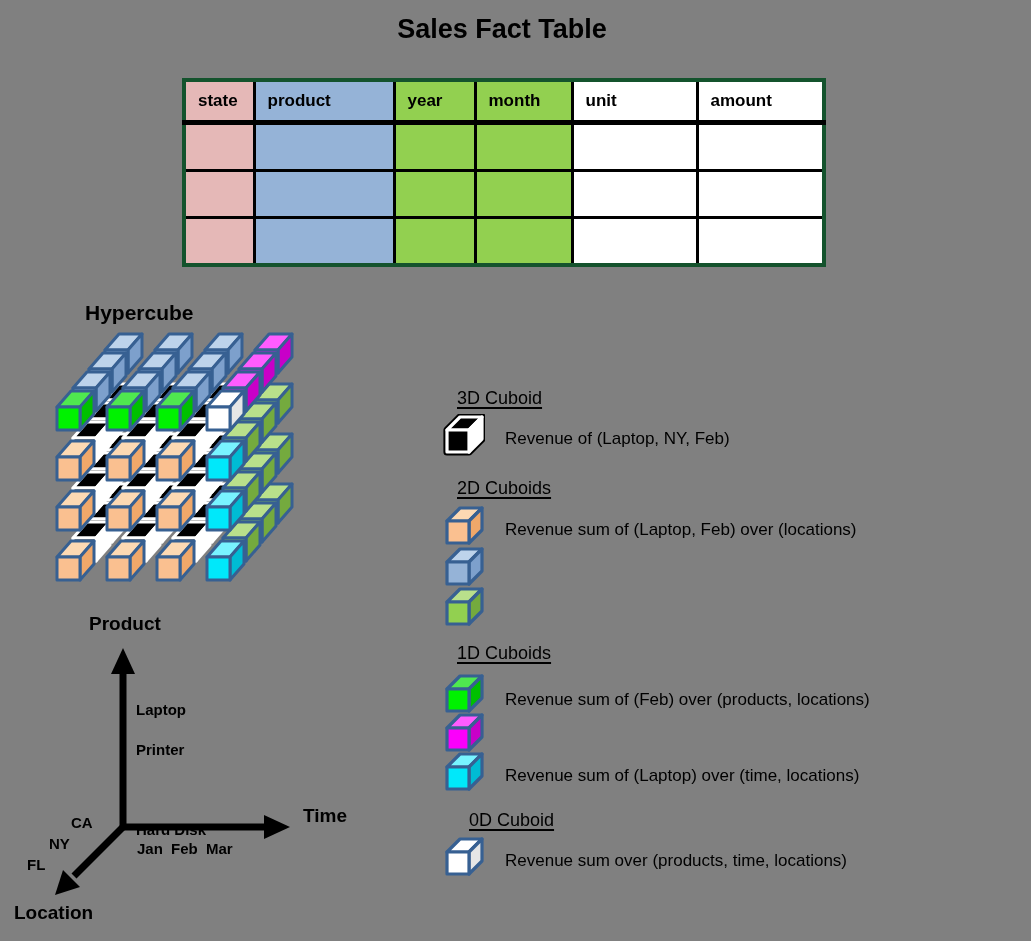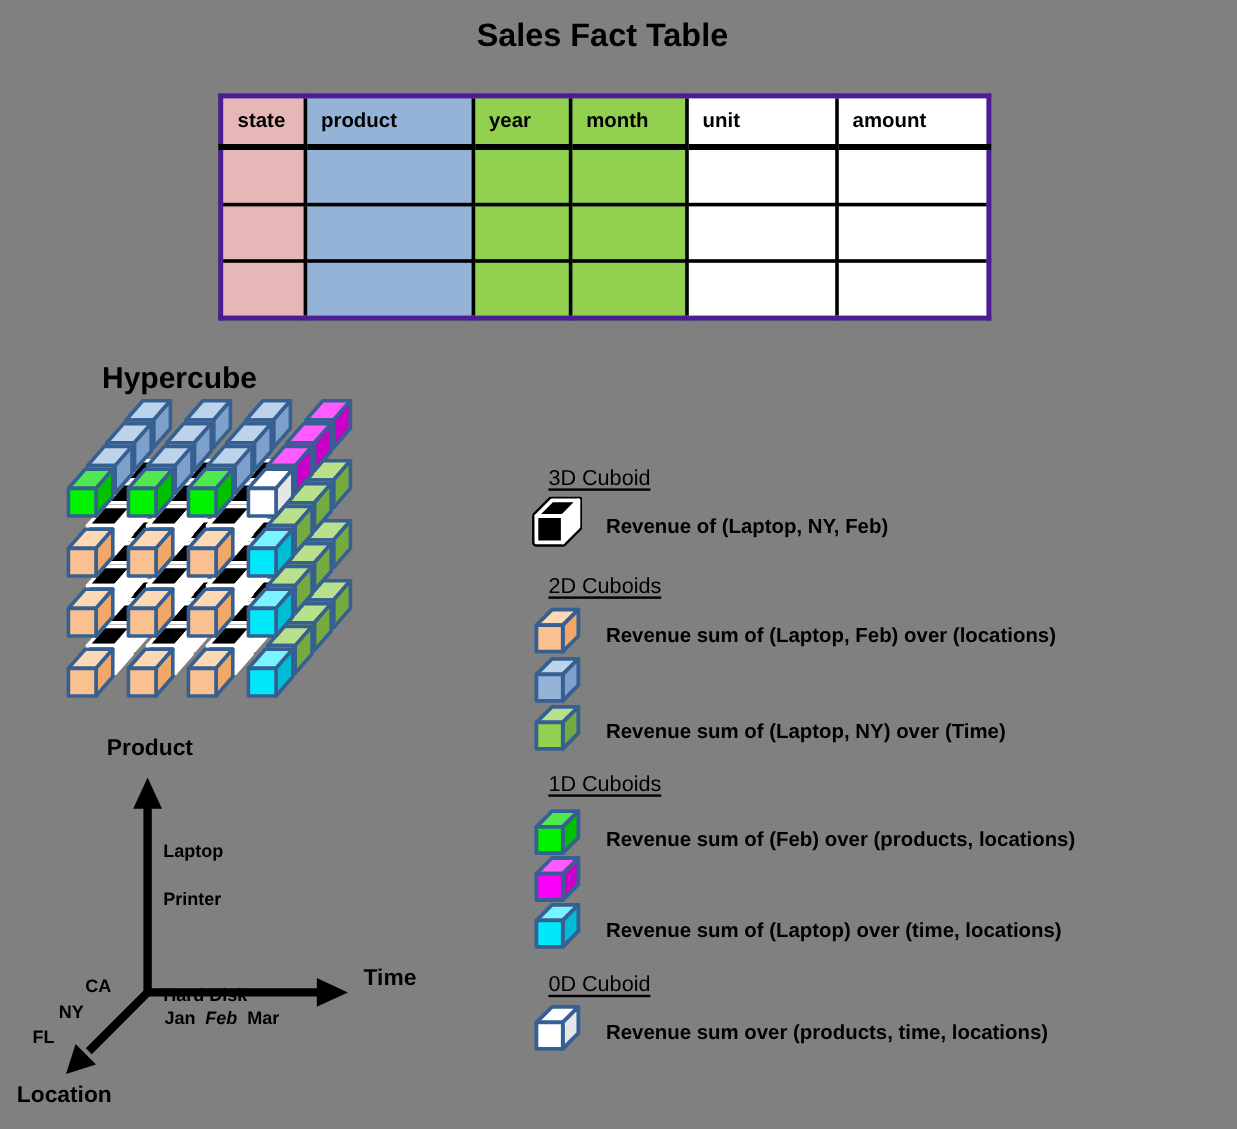--- a/index.html
+++ b/index.html
@@ -13,46 +13,46 @@
   .stage{position:absolute;left:0;top:0;width:1031px;height:941px;padding-left:48px;}
   .abs{position:absolute;}
   .fact-title{
     left:182px;top:14px;width:640px;
     text-align:center;font-size:27px;font-weight:bold;
     letter-spacing:0px;
   }
   table.fact-table{
     position:absolute;left:182px;top:78px;
     border-collapse:collapse;table-layout:fixed;
-    width:640px;background:#404040;
-    border:4px solid #4c1d95;
+    width:640px;background:#d946ef;
+    border:4px solid #14532d;
   }
   table.fact-table th, table.fact-table td{
     border:3px solid #000;
     padding:0 0 0 12px;
     font-size:17px;font-weight:bold;text-align:left;vertical-align:middle;
   }
   table.fact-table thead th{height:38px;border-bottom:5px solid #000;}
   table.fact-table tbody td{height:44px;}
   .hc-title{
     left:85px;top:301px;
-    font-size:25px;font-weight:bold;
+    font-size:21px;font-weight:bold;
   }
   .axis-label{font-weight:bold;font-size:19px;}
   .dim-label{font-weight:bold;font-size:15px;}
   .legend-head{
     position:absolute;left:457px;
     font-size:18px;font-weight:normal;
     text-decoration:underline;
     text-decoration-thickness:2px;
     text-underline-offset:3px;
   }
   .legend-text{
     position:absolute;left:505px;
-    font-size:17px;font-weight:bold;white-space:nowrap;
+    font-size:17px;font-weight:normal;white-space:nowrap;
   }
   .legend-icon{position:absolute;left:443px;width:42px;height:42px;}
   svg{display:block;}
 </style>
 </head>
 <body>
 
 <div class="stage">
 
   <div class="abs fact-title">Sales Fact Table</div>
@@ -444,21 +444,21 @@
 
   <div class="abs axis-label" style="left:89px;top:613px;">Product</div>
   <div class="abs axis-label" style="left:303px;top:805px;">Time</div>
   <div class="abs axis-label" style="left:14px;top:902px;">Location</div>
 
   <div class="abs dim-label" style="left:136px;top:701px;">Laptop</div>
   <div class="abs dim-label" style="left:136px;top:741px;">Printer</div>
   <div class="abs dim-label" style="left:136px;top:781px;margin-top:40px;">Hard Disk</div>
 
   <div class="abs dim-label" style="left:137px;top:840px;">Jan</div>
-  <div class="abs dim-label" style="left:171px;top:840px;font-style:italic;">Feb</div>
+  <div class="abs dim-label" style="left:171px;top:840px;">Feb</div>
   <div class="abs dim-label" style="left:206px;top:840px;">Mar</div>
 
   <div class="abs dim-label" style="left:71px;top:814px;">CA</div>
   <div class="abs dim-label" style="left:49px;top:835px;">NY</div>
   <div class="abs dim-label" style="left:27px;top:856px;">FL</div>
 
   <div class="legend-head" style="top:388px;">3D Cuboid</div>
   <svg class="legend-icon" style="top:414px;" width="42" height="42" viewBox="0 0 42 42">
       <g>
         <polygon points="4,16 17,3 39,3 39,25 26,38 4,38" fill="#ffffff" stroke="#000000" stroke-width="7.2" stroke-linejoin="round"></polygon>
@@ -485,21 +485,20 @@
         <polygon points="4,16 26,16 26,38 4,38" fill="#95b3d7" stroke="#376092" stroke-width="3.2" stroke-linejoin="round"></polygon>
       </g>
     </svg>
   <svg class="legend-icon" style="top:586px;" width="42" height="42" viewBox="0 0 42 42">
       <g>
         <polygon points="4,16 17,3 39,3 26,16" fill="#b9e08b" stroke="#376092" stroke-width="3.2" stroke-linejoin="round"></polygon>
         <polygon points="26,16 39,3 39,25 26,38" fill="#74aa3e" stroke="#376092" stroke-width="3.2" stroke-linejoin="round"></polygon>
         <polygon points="4,16 26,16 26,38 4,38" fill="#92d050" stroke="#376092" stroke-width="3.2" stroke-linejoin="round"></polygon>
       </g>
     </svg>
-  <div class="legend-text" style="top:600px;">Revenue sum of (Laptop, NY) over (Time)</div>
 
   <div class="legend-head" style="top:643px;">1D Cuboids</div>
   <svg class="legend-icon" style="top:673px;" width="42" height="42" viewBox="0 0 42 42">
       <g>
         <polygon points="4,16 17,3 39,3 26,16" fill="#4fe84f" stroke="#376092" stroke-width="3.2" stroke-linejoin="round"></polygon>
         <polygon points="26,16 39,3 39,25 26,38" fill="#00c000" stroke="#376092" stroke-width="3.2" stroke-linejoin="round"></polygon>
         <polygon points="4,16 26,16 26,38 4,38" fill="#00f200" stroke="#376092" stroke-width="3.2" stroke-linejoin="round"></polygon>
       </g>
     </svg>
   <div class="legend-text" style="top:690px;">Revenue sum of (Feb) over (products, locations)</div>
@@ -512,21 +511,21 @@
     </svg>
   <svg class="legend-icon" style="top:751px;" width="42" height="42" viewBox="0 0 42 42">
       <g>
         <polygon points="4,16 17,3 39,3 26,16" fill="#78f3ff" stroke="#376092" stroke-width="3.2" stroke-linejoin="round"></polygon>
         <polygon points="26,16 39,3 39,25 26,38" fill="#00bcd4" stroke="#376092" stroke-width="3.2" stroke-linejoin="round"></polygon>
         <polygon points="4,16 26,16 26,38 4,38" fill="#00e8fa" stroke="#376092" stroke-width="3.2" stroke-linejoin="round"></polygon>
       </g>
     </svg>
   <div class="legend-text" style="top:766px;">Revenue sum of (Laptop) over (time, locations)</div>
 
-  <div class="legend-head" style="top:810px;">0D Cuboid</div>
+  <div class="legend-head" style="top:810px;margin-left:12px;">0D Cuboid</div>
   <svg class="legend-icon" style="top:836px;" width="42" height="42" viewBox="0 0 42 42">
       <g>
         <polygon points="4,16 17,3 39,3 26,16" fill="#ffffff" stroke="#376092" stroke-width="3.2" stroke-linejoin="round"></polygon>
         <polygon points="26,16 39,3 39,25 26,38" fill="#e6e6e6" stroke="#376092" stroke-width="3.2" stroke-linejoin="round"></polygon>
         <polygon points="4,16 26,16 26,38 4,38" fill="#ffffff" stroke="#376092" stroke-width="3.2" stroke-linejoin="round"></polygon>
       </g>
     </svg>
   <div class="legend-text" style="top:851px;">Revenue sum over (products, time, locations)</div>
 
 </div>

